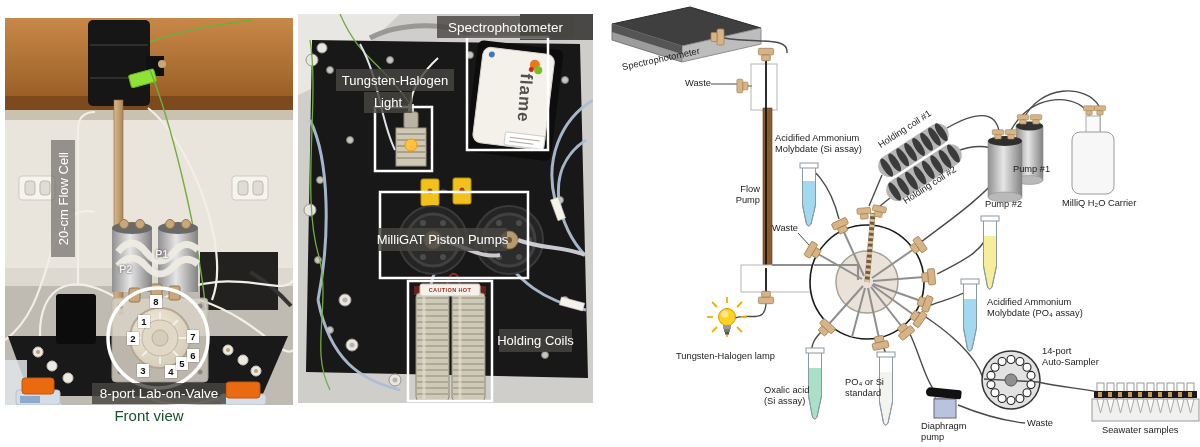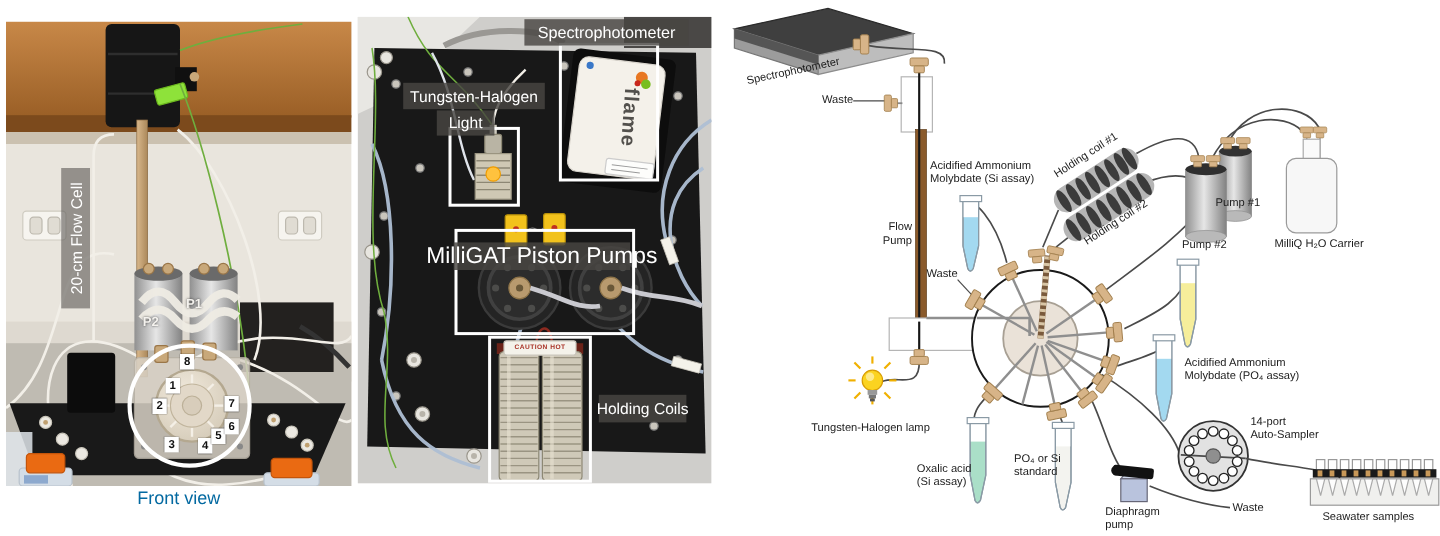--- a/index.html
+++ b/index.html
@@ -10,21 +10,21 @@
   .bar{position:absolute;background:rgba(72,70,66,.82);color:#fff;font-size:13.5px;
        display:flex;align-items:center;justify-content:center;white-space:nowrap;}
   .vbar{position:absolute;background:rgba(95,92,88,.62);color:#fff;font-size:13px;
         display:flex;align-items:center;justify-content:center;}
   .vbar span{writing-mode:vertical-rl;transform:rotate(180deg);white-space:nowrap;}
   .chip{position:absolute;width:12px;height:13px;background:#fff;color:#111;
         font-size:9.5px;font-weight:bold;display:flex;align-items:center;justify-content:center;
         box-shadow:0 0 1px rgba(0,0,0,.6);}
   .plabel{position:absolute;color:#f4f2ee;font-size:11px;font-weight:bold;
           text-shadow:0 0 2px rgba(40,40,40,.9);}
-  .caption{position:absolute;color:#0369a1;font-size:15px;text-align:center;}
+  .caption{position:absolute;color:#14532d;font-size:15px;text-align:center;}
   
   .slabel{position:absolute;color:#1c1c1c;font-size:9.3px;line-height:1.2;white-space:pre-line;}
   .rot{transform-origin:center center;}
   .flame{position:absolute;color:#52504c;font-size:17px;font-weight:bold;letter-spacing:1px;
          transform-origin:left top;transform:rotate(94deg);}
   .caution{position:absolute;color:#a83024;font-size:5.5px;font-weight:bold;letter-spacing:.4px;
            width:58px;text-align:center;}
 </style>
 </head>
 <body>
@@ -620,26 +620,27 @@
 <div class="plabel" style="left:119px;top:263px">P2</div>
 <div class="plabel" style="left:155px;top:248px">P1</div>
 <div class="chip" style="left:138px;top:315px">1</div>
 <div class="chip" style="left:127px;top:332px">2</div>
 <div class="chip" style="left:137px;top:364px">3</div>
 <div class="chip" style="left:165px;top:365px">4</div>
 <div class="chip" style="left:176px;top:357px">5</div>
 <div class="chip" style="left:187px;top:349px">6</div>
 <div class="chip" style="left:187px;top:330px">7</div>
 <div class="chip" style="left:150px;top:295px">8</div>
+<div class="bar" style="left:92px;top:383px;width:134px;height:21px">8-port Lab-on-Valve</div>
 <div class="caption" style="left:5px;top:407px;width:288px">Front view</div>
 
 <div class="bar" style="left:437px;top:16px;width:137px;height:22px">Spectrophotometer</div>
 <div class="bar" style="left:336px;top:69px;width:118px;height:22px;font-size:13px">Tungsten-Halogen</div>
 <div class="bar" style="left:364px;top:92px;width:48px;height:21px;font-size:13px">Light</div>
-<div class="bar" style="left:378px;top:202px;width:147px;height:23px;font-size:19px">MilliGAT Piston Pumps</div>
+<div class="bar" style="left:378px;top:228px;width:129px;height:23px;font-size:13px">MilliGAT Piston Pumps</div>
 <div class="bar" style="left:499px;top:329px;width:73px;height:23px;font-size:13px">Holding Coils</div>
 <div class="flame" style="left:536px;top:74px">flame</div>
 <div class="caution" style="left:421px;top:287px">CAUTION HOT</div>
 
 <div class="slabel rot" style="left:605px;top:54px;width:112px;text-align:center;transform:rotate(-12deg)">Spectrophotometer</div>
 <div class="slabel" style="left:685px;top:78px">Waste</div>
 <div class="slabel" style="left:715px;top:184px;width:45px;text-align:right">Flow Pump</div>
 <div class="slabel" style="left:775px;top:133px">Acidified Ammonium
 Molybdate (Si assay)</div>
 <div class="slabel rot" style="left:872px;top:124px;width:66px;text-align:center;transform:rotate(-33deg)">Holding coil #1</div>

